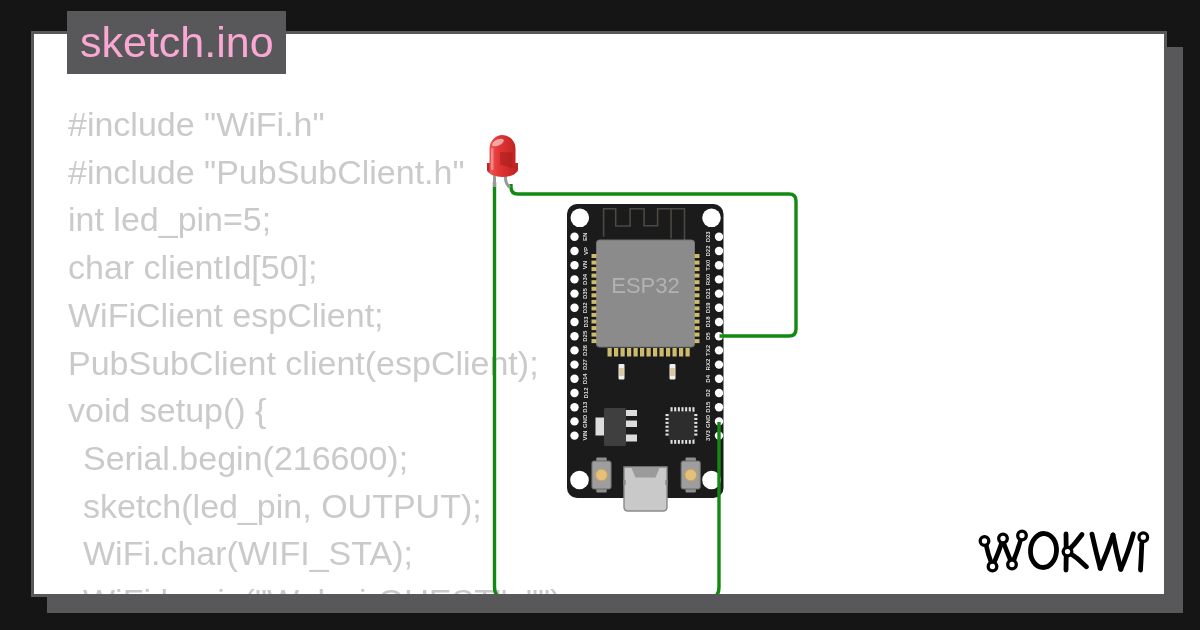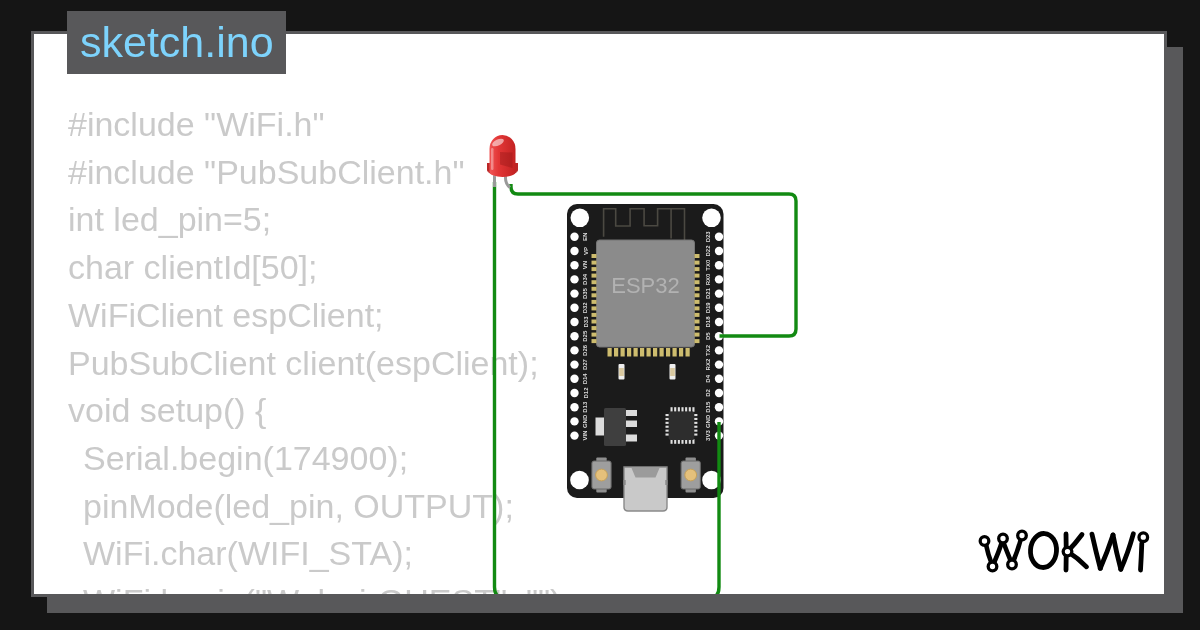--- a/index.html
+++ b/index.html
@@ -1,36 +1,36 @@
 <!DOCTYPE html>
 <html><head>
 <meta charset="utf-8">
 <style>
 html,body{margin:0;padding:0;width:1200px;height:630px;background:#151515;overflow:hidden;position:relative}
 *{box-sizing:border-box}
 #shadow{position:absolute;left:47px;top:47px;width:1136px;height:566px;background:#58585a}
 #page{position:absolute;left:31px;top:31px;width:1136px;height:566px;background:#fff;border:3px solid #58585a;overflow:hidden}
 #code{position:absolute;left:34px;top:67px;font-family:"Liberation Sans",sans-serif;font-size:34px;line-height:47.7px;color:#cacaca;white-space:pre}
 #diagram{position:absolute;left:-34px;top:-34px;width:1200px;height:630px}
-#tab{position:absolute;left:67px;top:11px;width:219px;height:63px;background:#58585a;color:#7dd3fc;font-family:"Liberation Sans",sans-serif;font-size:43px;line-height:63px;padding-left:13px}
+#tab{position:absolute;left:67px;top:11px;width:219px;height:63px;background:#58585a;color:#f9a8d4;font-family:"Liberation Sans",sans-serif;font-size:43px;line-height:63px;padding-left:13px}
 #logo{position:absolute;left:975px;top:525px}
 </style>
 </head>
 <body>
 <div id="shadow"></div>
 <div id="page">
 <div id="code">#include "WiFi.h"
 #include "PubSubClient.h"
 int led_pin=5;
 char clientId[50];
 WiFiClient espClient;
 PubSubClient client(espClient);
 void setup() {
-<span style="padding-left:15px">Serial.begin(174900);</span>
-<span style="padding-left:15px">pinMode(led_pin, OUTPUT);</span>
+<span style="padding-left:15px">Serial.begin(216600);</span>
+<span style="padding-left:15px">sketch(led_pin, OUTPUT);</span>
 <span style="padding-left:15px">WiFi.char(WIFI_STA);</span>
 <span style="padding-left:15px">WiFi.begin("Wokwi-GUEST", "");</span></div>
 <svg id="diagram" viewBox="0 0 1200 630">
 
   <g id="board">
     <rect x="567" y="204" width="156.5" height="294" rx="10" fill="#1b1b1b"></rect>
 
     <circle cx="579.8" cy="217.8" r="9.3" fill="#fff"></circle>
     <circle cx="711.5" cy="217.8" r="9.3" fill="#fff"></circle>
     <circle cx="579.5" cy="480" r="9.3" fill="#fff"></circle>

